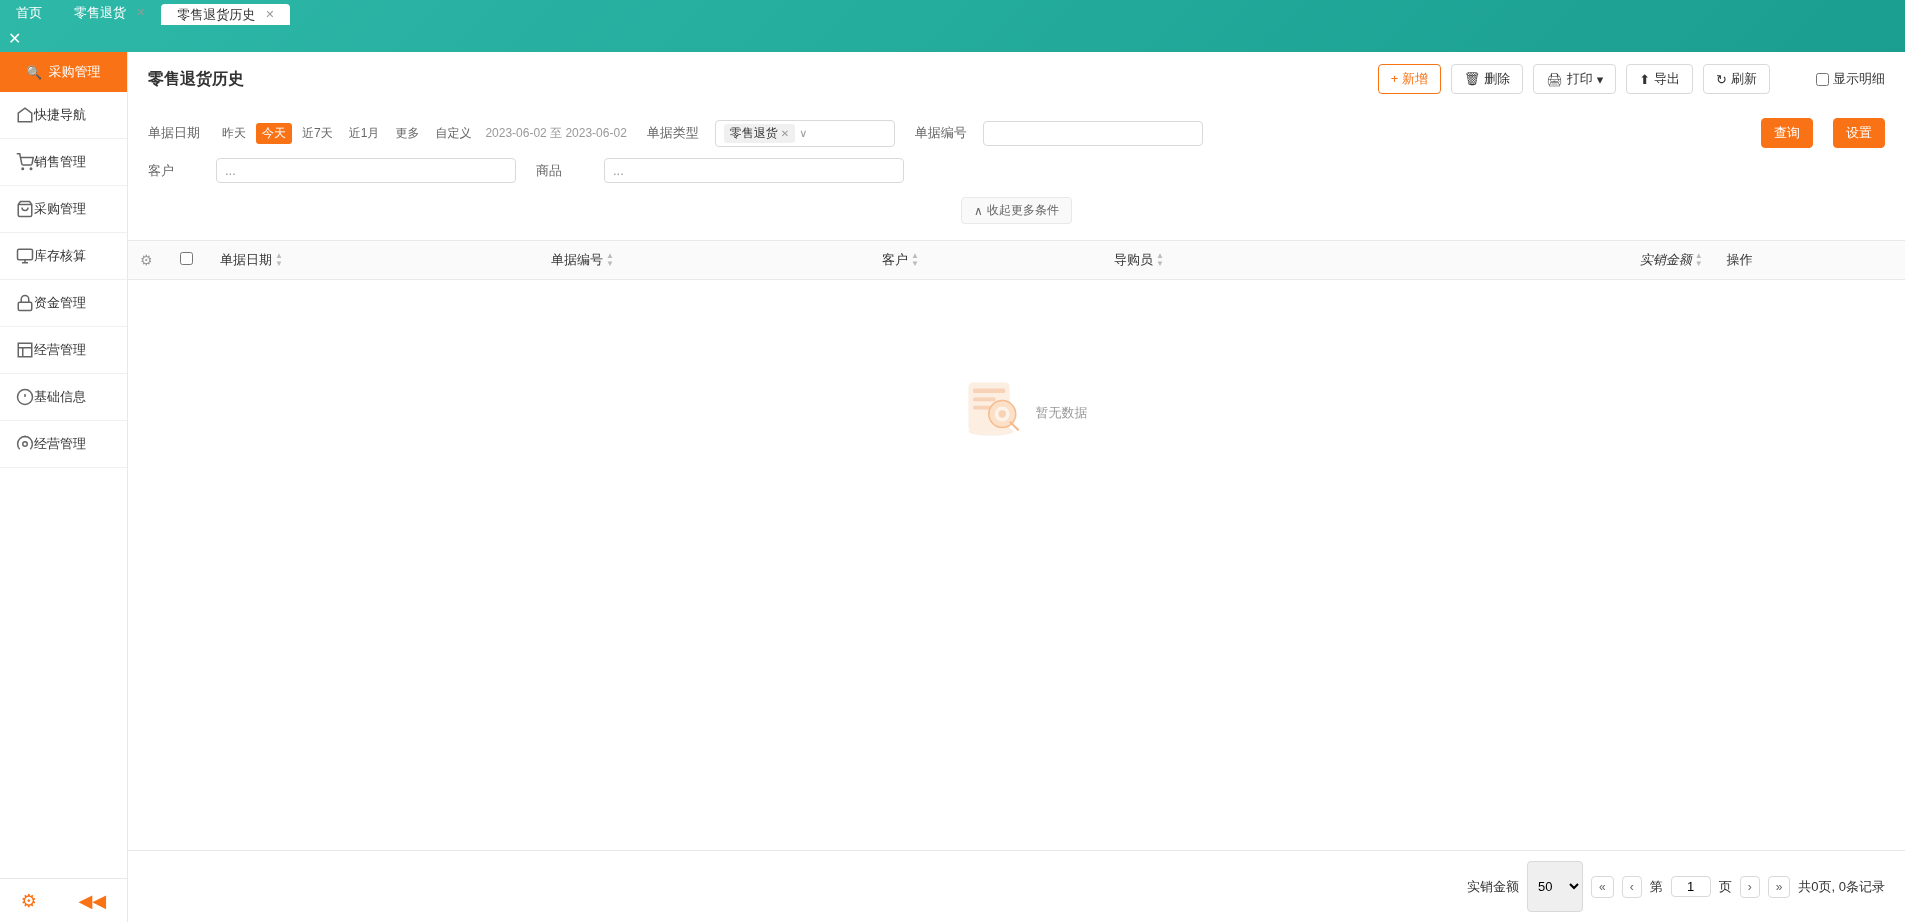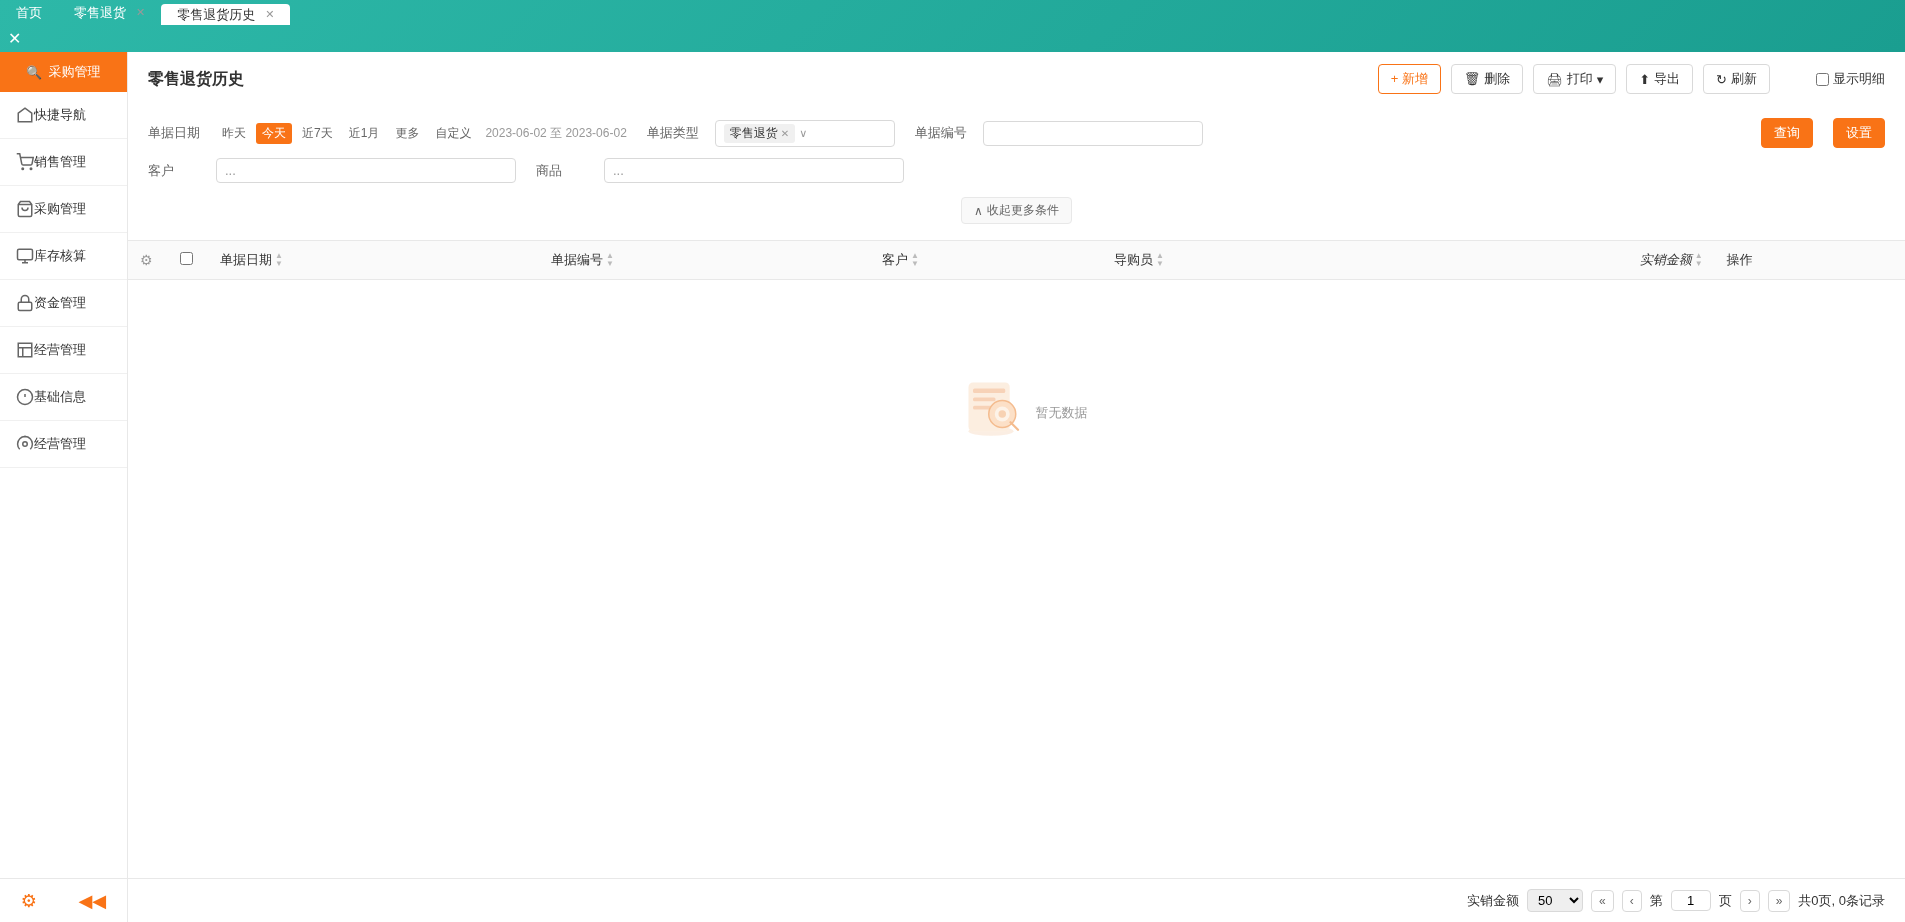--- a/index.html
+++ b/index.html
@@ -342,21 +342,21 @@
       align-items: center;
       justify-content: flex-end;
       gap: 8px;
       font-size: 13px;
       color: #333;
       flex-shrink: 0;
     }
     .page-size-select {
       border: 1px solid #d9d9d9;
       border-radius: 4px;
-      padding: 2px 6px;
+      padding: 16px 6px;
       font-size: 13px;
       outline: none;
     }
     .page-btn {
       border: 1px solid #d9d9d9;
       background: #fff;
       border-radius: 4px;
       padding: 3px 7px;
       cursor: pointer;
       font-size: 12px;

